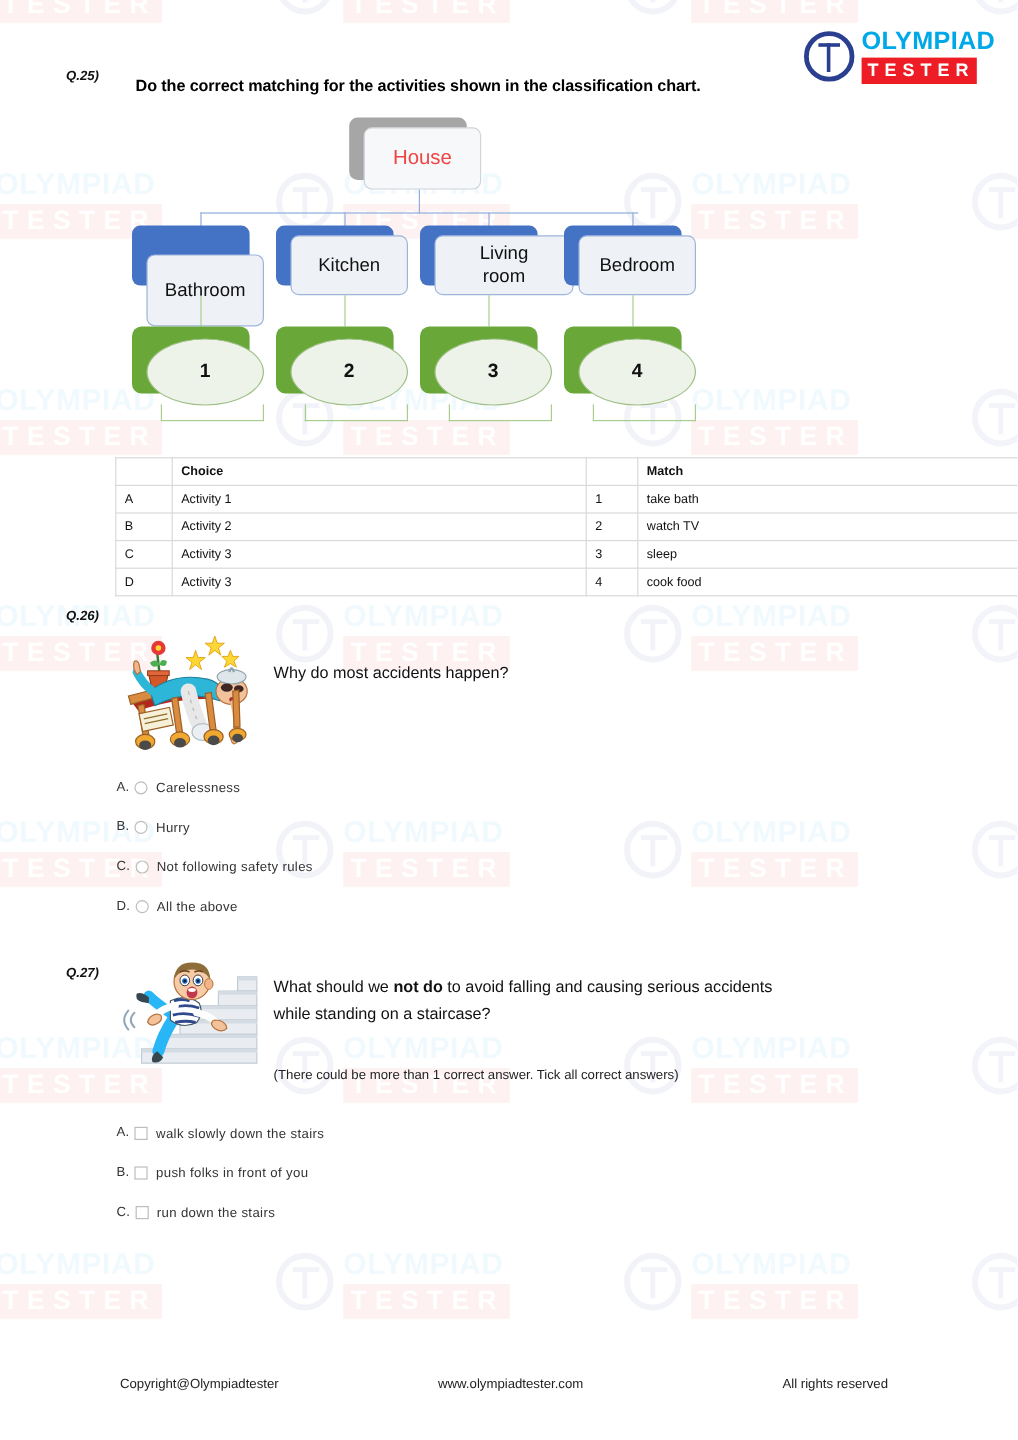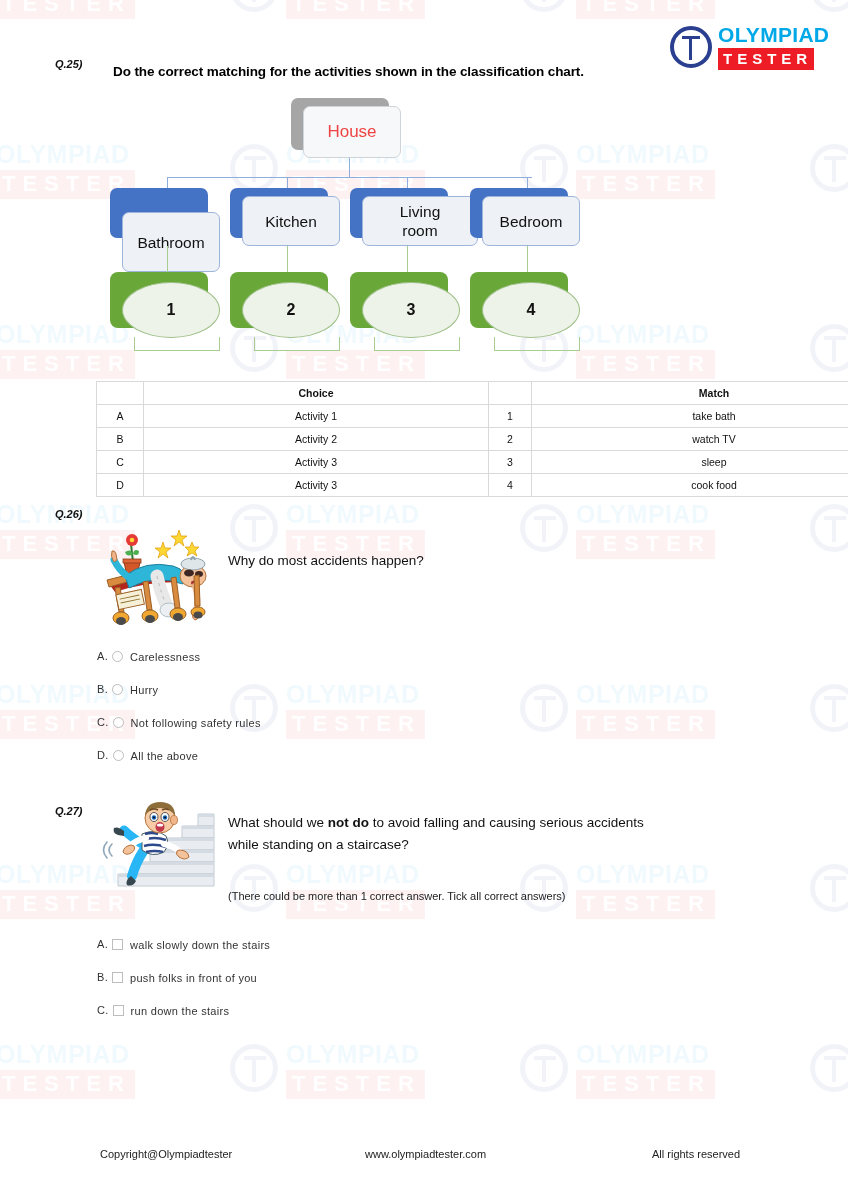--- a/index.html
+++ b/index.html
@@ -215,21 +215,21 @@
   .mtable {
     position: absolute;
     border-collapse: collapse;
     font-size: 10.5px;
     color: #111;
     table-layout: fixed;
   }
   .mtable td, .mtable th {
     border: 1px solid #d9d9d9;
     padding: 4px 7px;
-    text-align: center;
+    text-align: left;
     font-weight: normal;
     height: 14px;
     background: transparent;
   }
   .mtable th { font-weight: bold; font-size: 10.5px; }
   .col-key { width: 32px; }
   .col-val { width: 330px; }
   .col-key2 { width: 28px; }
   .col-val2 { width: 350px; }
 

